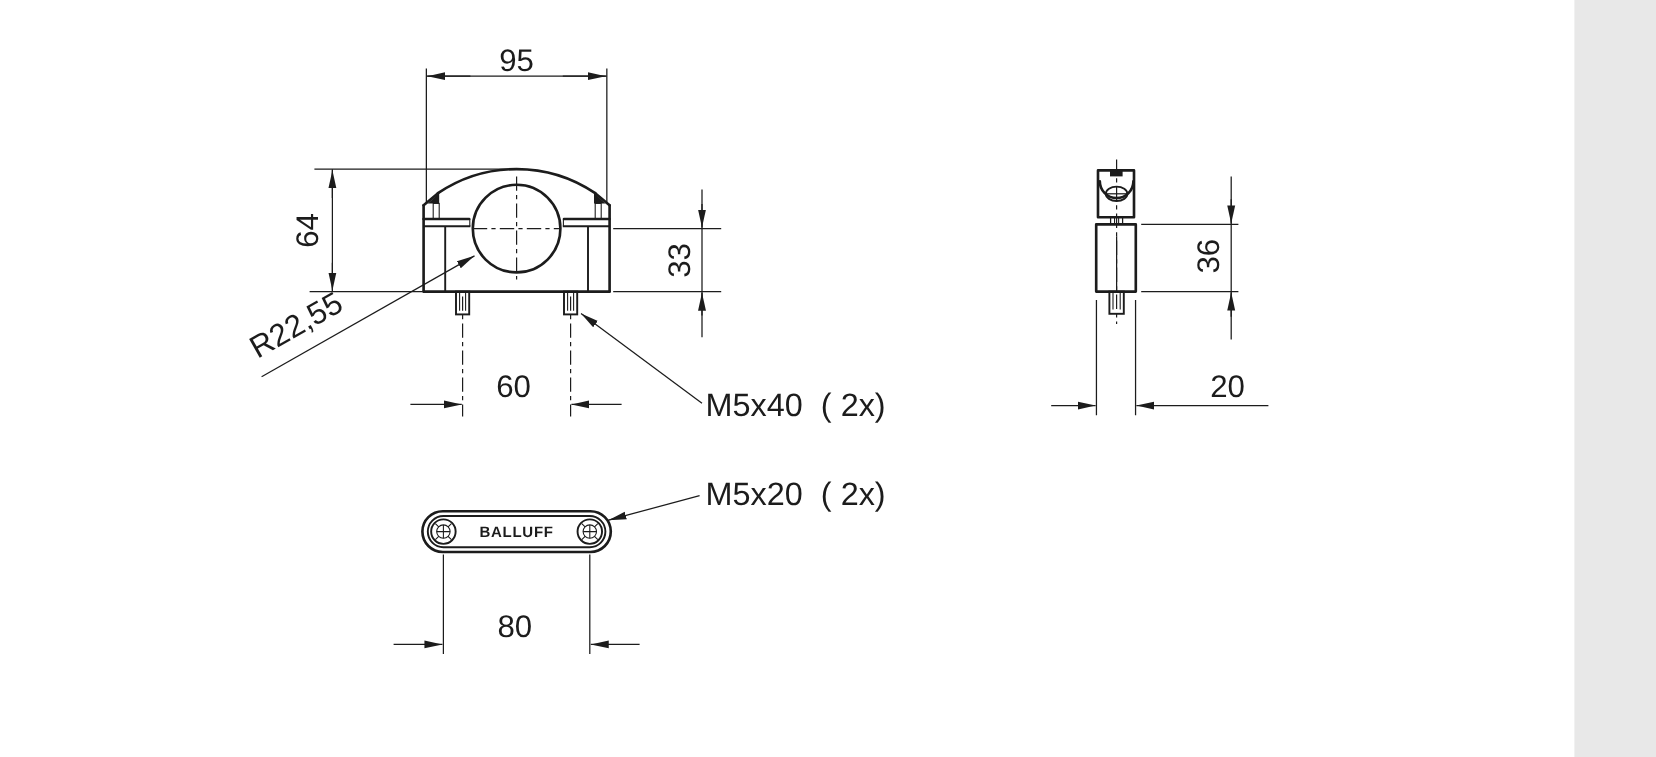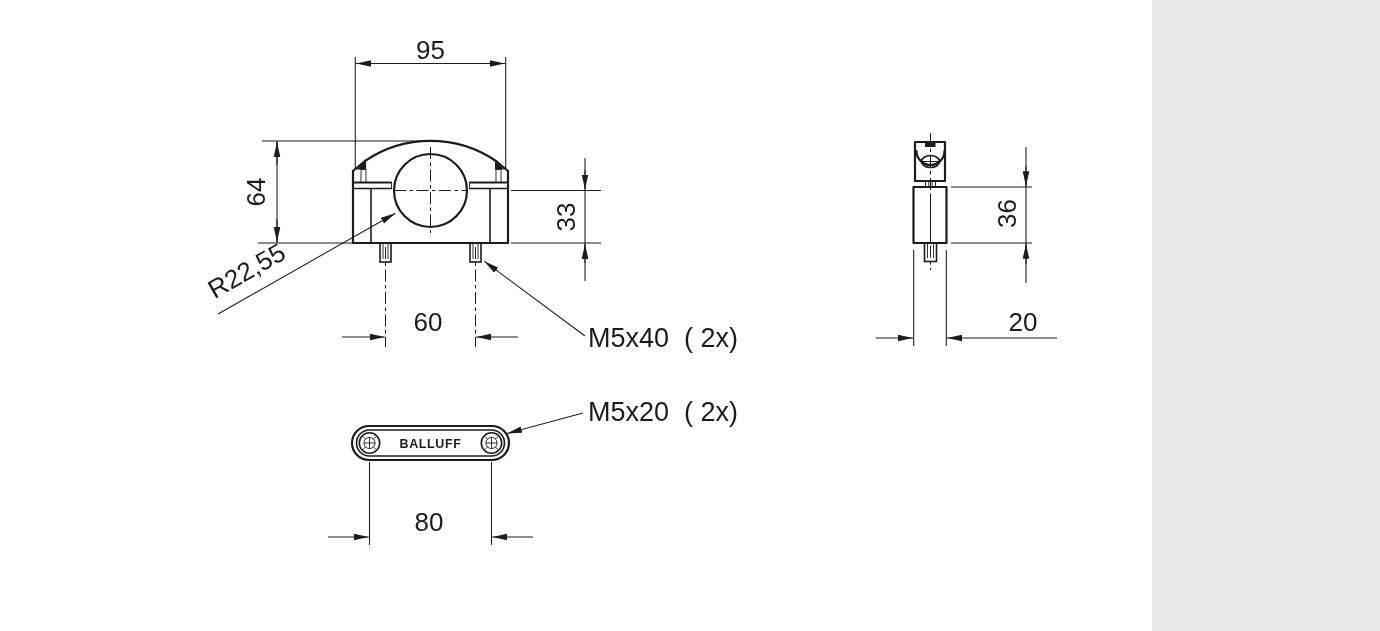--- a/index.html
+++ b/index.html
@@ -1,18 +1,18 @@
 <!DOCTYPE html>
 <html><head>
 <meta charset="utf-8">
 <style>
   html,body{margin:0;padding:0;background:#e8e8e8;}
   #canvas{
-    position:relative;width:1108px;height:631px;background:#ffffff;
-    font-family:"Liberation Sans","DejaVu Sans",sans-serif;overflow:hidden;padding-left:44px;
+    position:relative;width:1312px;height:631px;background:#ffffff;
+    font-family:"Liberation Sans","DejaVu Sans",sans-serif;overflow:hidden;
   }
   svg{position:absolute;top:0;left:0;}
   svg text{
     font-family:"Liberation Sans","DejaVu Sans",sans-serif;
     fill:#1c1c1c;white-space:pre;
   }
   .dimtxt{font-size:26px;}
   .callout{font-size:27px;}
   .brand{font-size:12.5px;font-weight:700;letter-spacing:0.6px;}
   .bold{stroke:#1c1c1c;fill:none;stroke-width:2.2;stroke-linecap:round;stroke-linejoin:round;}

